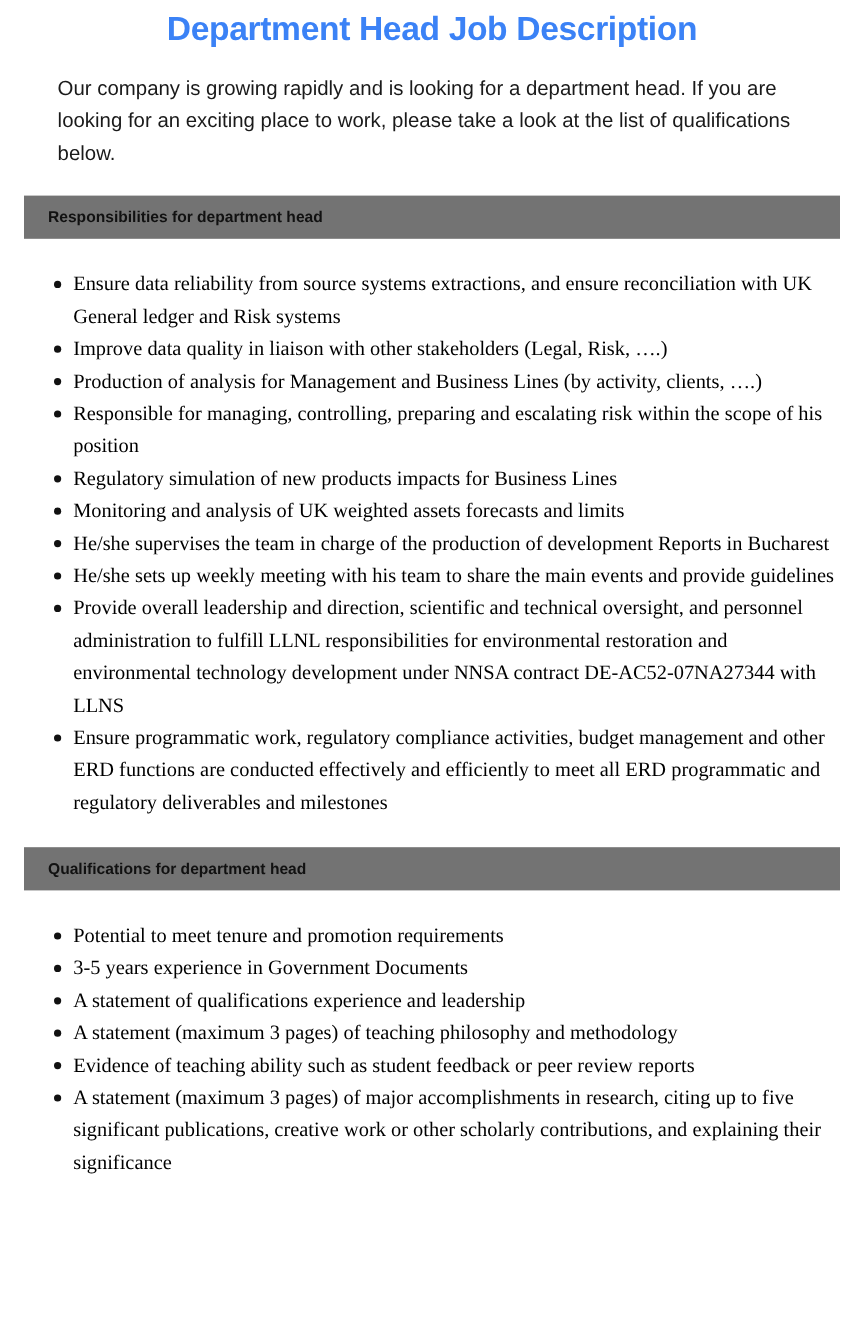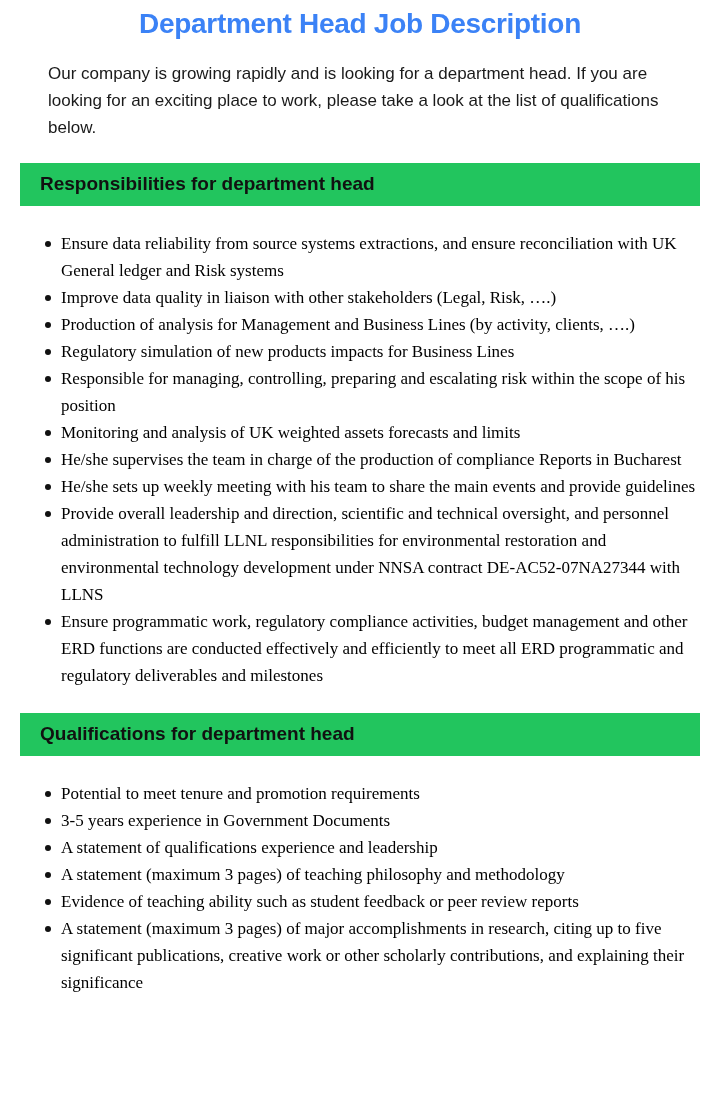--- a/index.html
+++ b/index.html
@@ -26,22 +26,22 @@
     margin-bottom: 20px;
   }
   p.intro {
     font-size: 17px;
     line-height: 27px;
     color: #1a1a1a;
     margin-bottom: 22px;
     margin-left: 28px;
   }
   .section-header {
-    background: #22c55e;
-    font-size: 19px;
+    background: #737373;
+    font-size: 13px;
     font-weight: 700;
     color: #111111;
     padding: 10px 20px 11px 20px;
     margin-bottom: 12px;
   }
   ul.bullets {
     list-style: none;
     padding: 12px 0 24px 0;
   }
   ul.bullets li {
@@ -74,24 +74,24 @@
   <h1 class="page-title">Department Head Job Description</h1>
 
   <p class="intro">Our company is growing rapidly and is looking for a department head. If you are looking for an exciting place to work, please take a look at the list of qualifications below.</p>
 
   <section>
     <div class="section-header">Responsibilities for department head</div>
     <ul class="bullets">
       <li>Ensure data reliability from source systems extractions, and ensure reconciliation with UK General ledger and Risk systems</li>
       <li>Improve data quality in liaison with other stakeholders (Legal, Risk, ….)</li>
       <li>Production of analysis for Management and Business Lines (by activity, clients, ….)</li>
+      <li>Responsible for managing, controlling, preparing and escalating risk within the scope of his position</li>
       <li>Regulatory simulation of new products impacts for Business Lines</li>
-      <li>Responsible for managing, controlling, preparing and escalating risk within the scope of his position</li>
       <li>Monitoring and analysis of UK weighted assets forecasts and limits</li>
-      <li>He/she supervises the team in charge of the production of compliance Reports in Bucharest</li>
+      <li>He/she supervises the team in charge of the production of development Reports in Bucharest</li>
       <li>He/she sets up weekly meeting with his team to share the main events and provide guidelines</li>
       <li>Provide overall leadership and direction, scientific and technical oversight, and personnel administration to fulfill LLNL responsibilities for environmental restoration and environmental technology development under NNSA contract DE-AC52-07NA27344 with LLNS</li>
       <li>Ensure programmatic work, regulatory compliance activities, budget management and other ERD functions are conducted effectively and efficiently to meet all ERD programmatic and regulatory deliverables and milestones</li>
     </ul>
   </section>
 
   <section>
     <div class="section-header">Qualifications for department head</div>
     <ul class="bullets">
       <li>Potential to meet tenure and promotion requirements</li>

